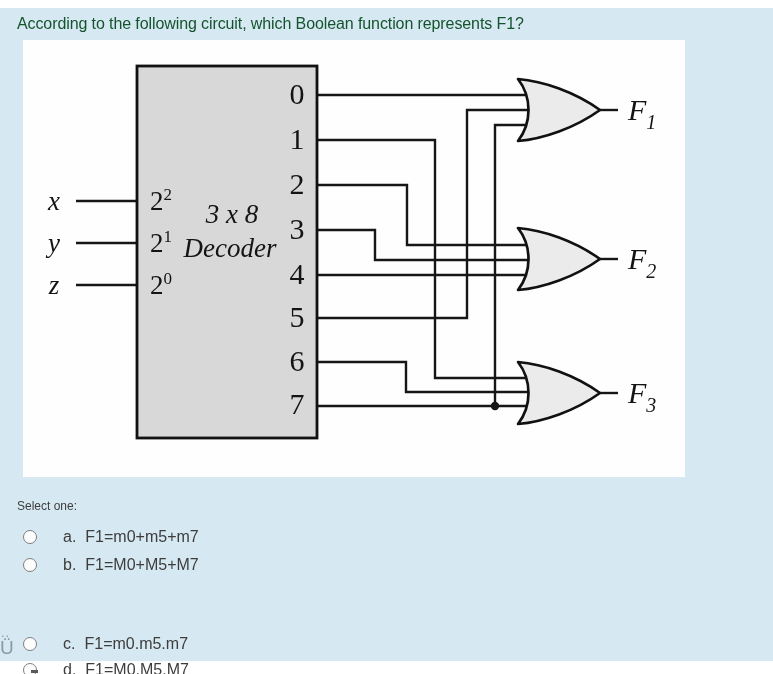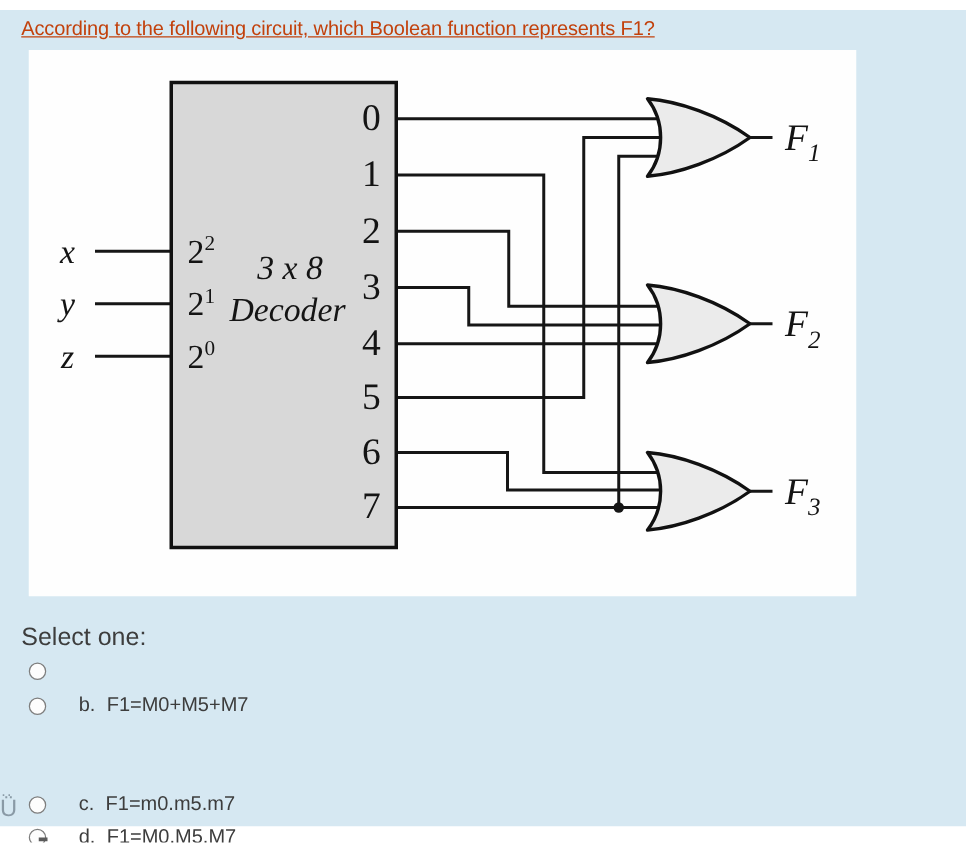--- a/index.html
+++ b/index.html
@@ -7,21 +7,21 @@
     width:773px;height:674px;position:relative;overflow:hidden;
     background:#ffffff;
     font-family:"Liberation Sans", sans-serif;
   }
   .blue-bg{
     position:absolute;left:0;top:8px;width:773px;height:653px;
     background:#d6e8f2;
   }
   .question{
     position:absolute;left:17px;top:13px;width:740px;
-    font-size:16px;line-height:21px;color:#c2410c;letter-spacing:-0.1px;text-decoration:underline;
+    font-size:16px;line-height:21px;color:#14532d;letter-spacing:-0.1px;
   }
   .panel{
     position:absolute;left:23px;top:40px;width:662px;height:437px;
     background:#fefefe;
   }
   .panel svg{display:block;width:662px;height:437px;}
 
   
   text{fill:#141414;}
   .ser{font-family:"Liberation Serif", serif;}
@@ -29,21 +29,21 @@
   .invar{font-size:27px;}
   .port{font-size:27px;}
   .port .sup{font-size:17px;}
   .dtitle{font-size:27px;}
   .outnum{font-size:30px;}
   .fname{font-size:30px;font-style:italic;}
   .fsub{font-size:20px;font-style:italic;}
 
   .select-one{
     position:absolute;left:17px;top:499px;
-    font-size:20px;color:#3d3d3d;
+    font-size:12px;color:#3d3d3d;
   }
   .opt-row{position:absolute;left:0;width:480px;height:22px;}
   .opt-row .radio{
     position:absolute;left:23px;top:2px;width:14px;height:14px;
     border:1.6px solid #7e7e7e;border-radius:50%;background:#fdfdfd;
     box-sizing:border-box;cursor:pointer;
   }
   .opt-row .txt{
     position:absolute;left:63px;top:0;
     font-size:16px;color:#3d3d3d;white-space:nowrap;cursor:pointer;
@@ -128,20 +128,21 @@
     <text class="ser" x="628" y="120" fill="#20304f"><tspan class="fname">F</tspan><tspan class="fsub" dy="9">1</tspan></text>
     <text class="ser" x="628" y="269" fill="#20304f"><tspan class="fname">F</tspan><tspan class="fsub" dy="9">2</tspan></text>
     <text class="ser" x="628" y="403" fill="#20304f"><tspan class="fname">F</tspan><tspan class="fsub" dy="9">3</tspan></text>
   </svg>
 </div>
 
 <div class="select-one">Select one:</div>
 
 <div class="opt-row" style="top:528px;">
   <span class="radio"></span>
+  <span class="txt"><span class="key">a.</span><span>F1=m0+m5+m7</span></span>
 </div>
 <div class="opt-row" style="top:556px;text-decoration:underline;">
   <span class="radio"></span>
   <span class="txt"><span class="key">b.</span><span>F1=M0+M5+M7</span></span>
 </div>
 <div class="opt-row" style="top:591px;margin-top:44px;">
   <span class="radio"></span>
   <span class="txt"><span class="key">c.</span><span>F1=m0.m5.m7</span></span>
 </div>
 <div class="opt-row" style="top:623px;margin-top:38px;">

